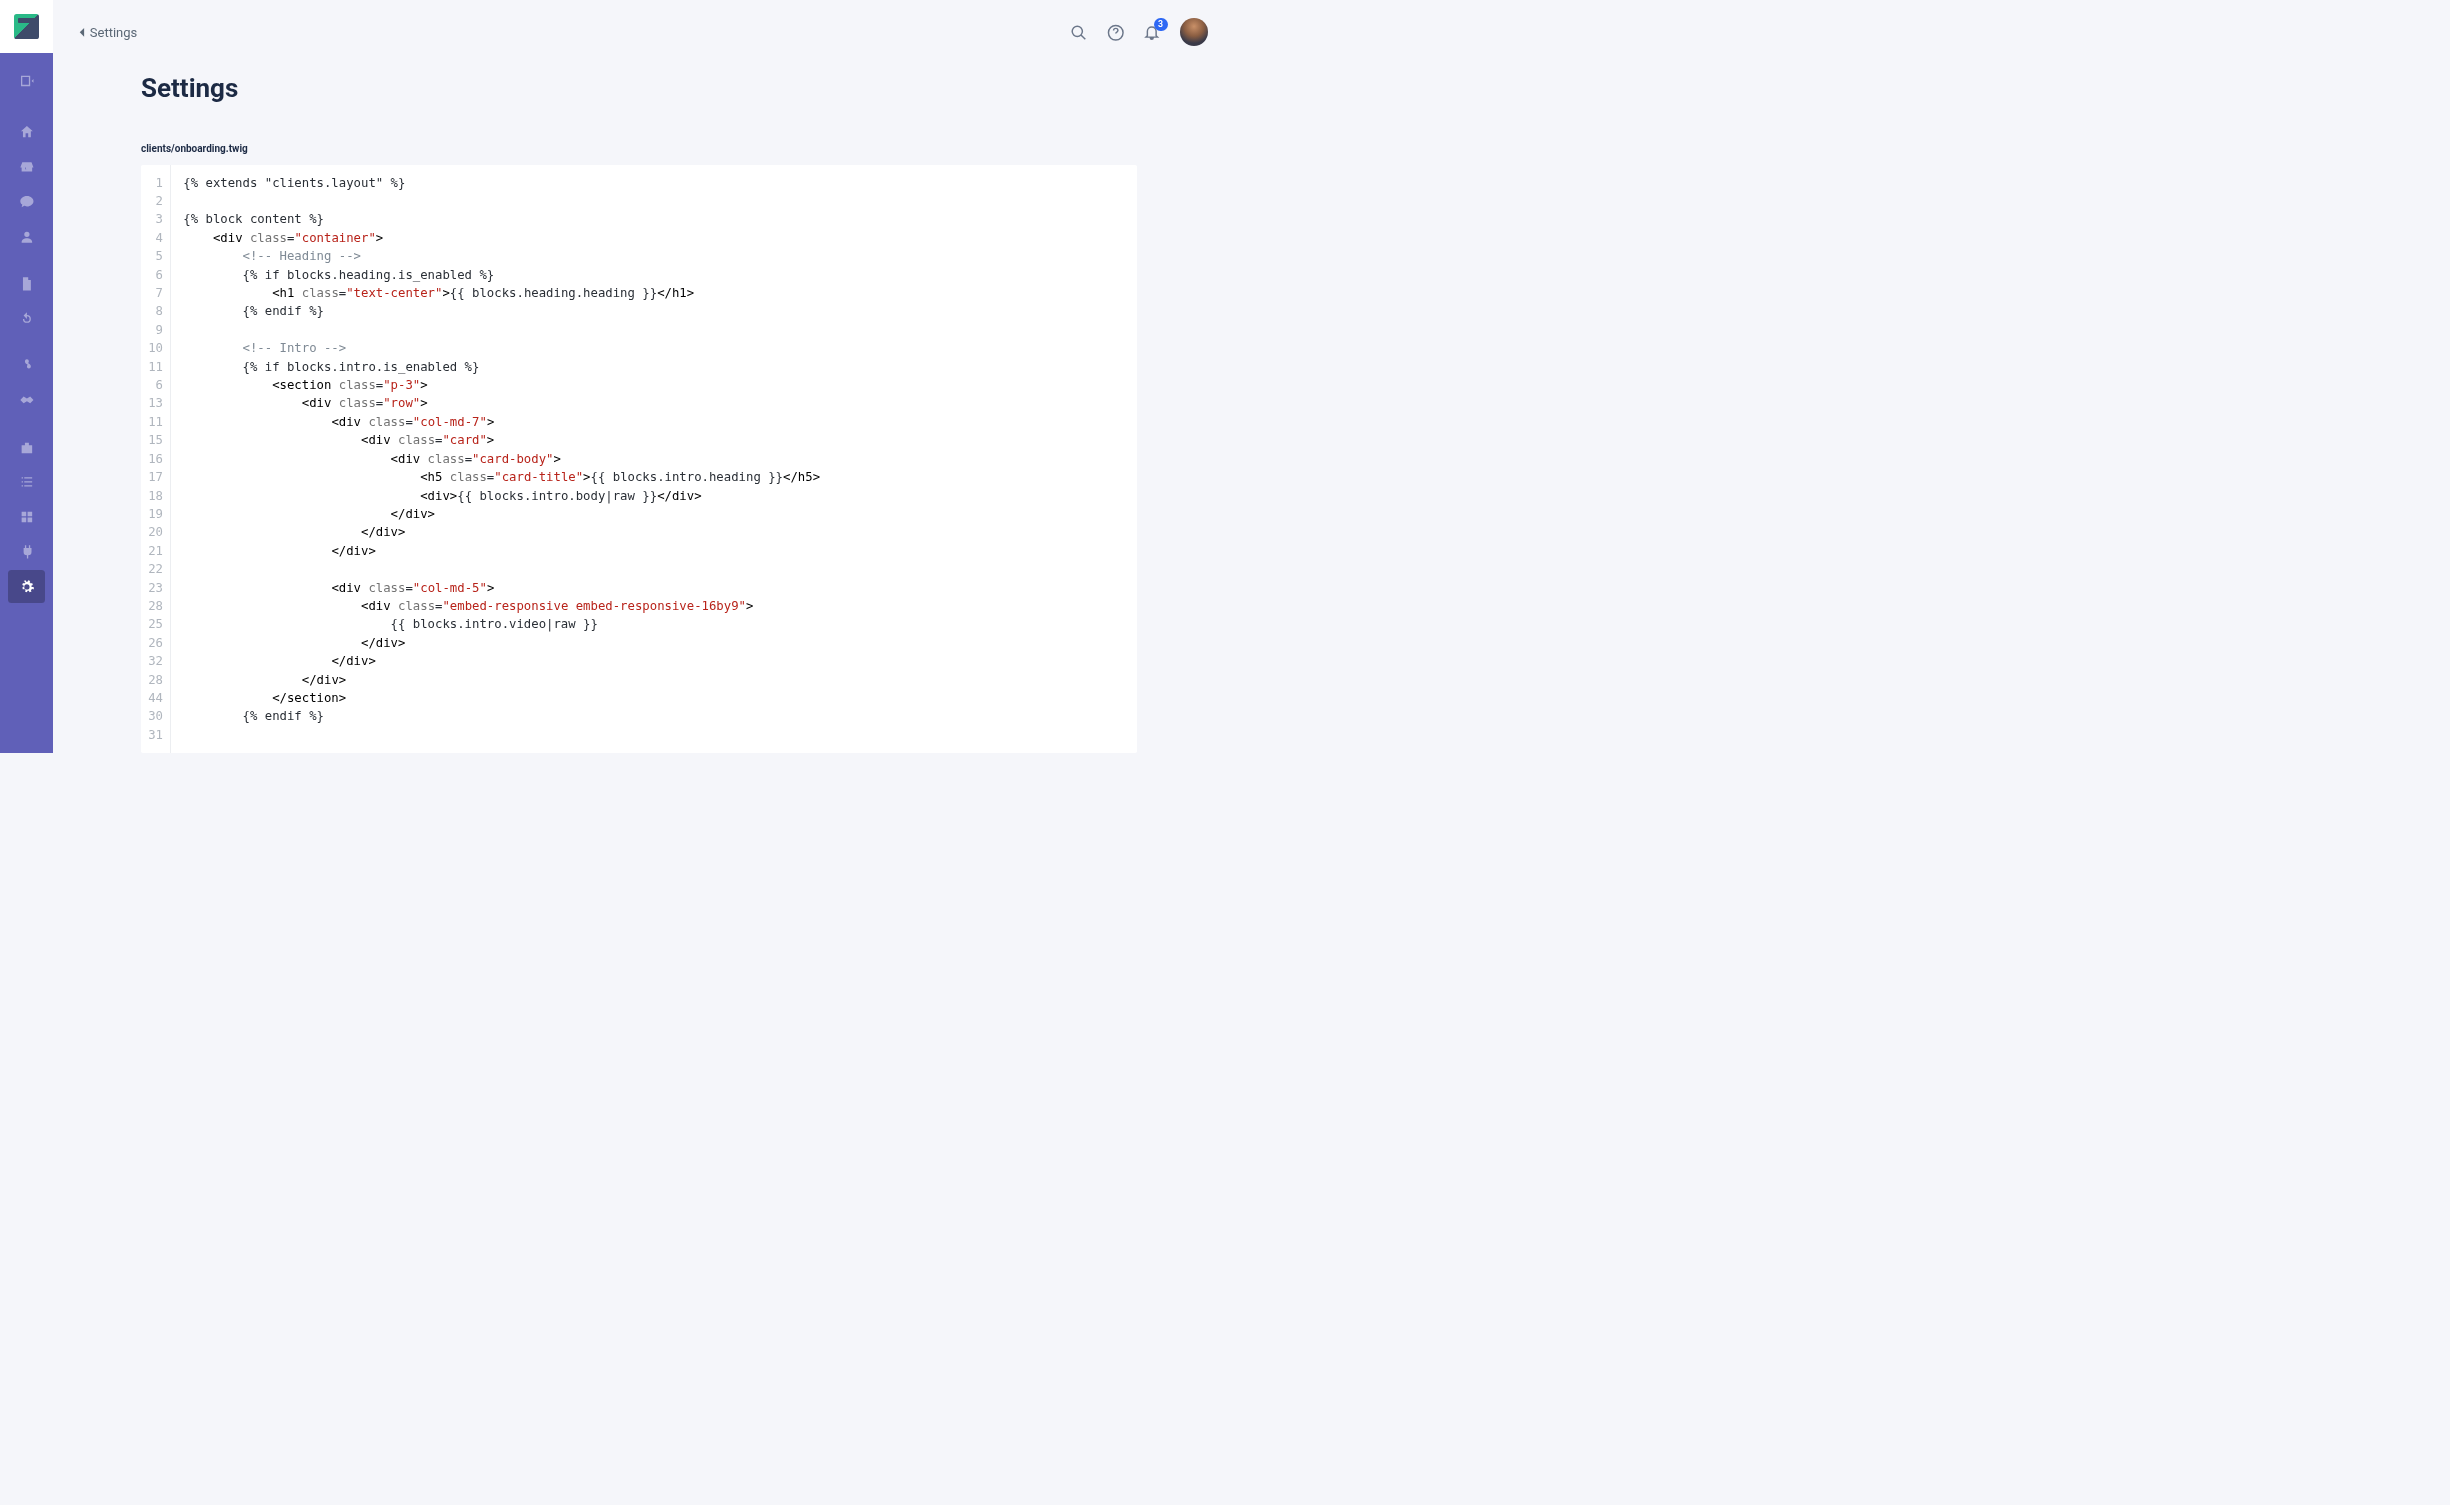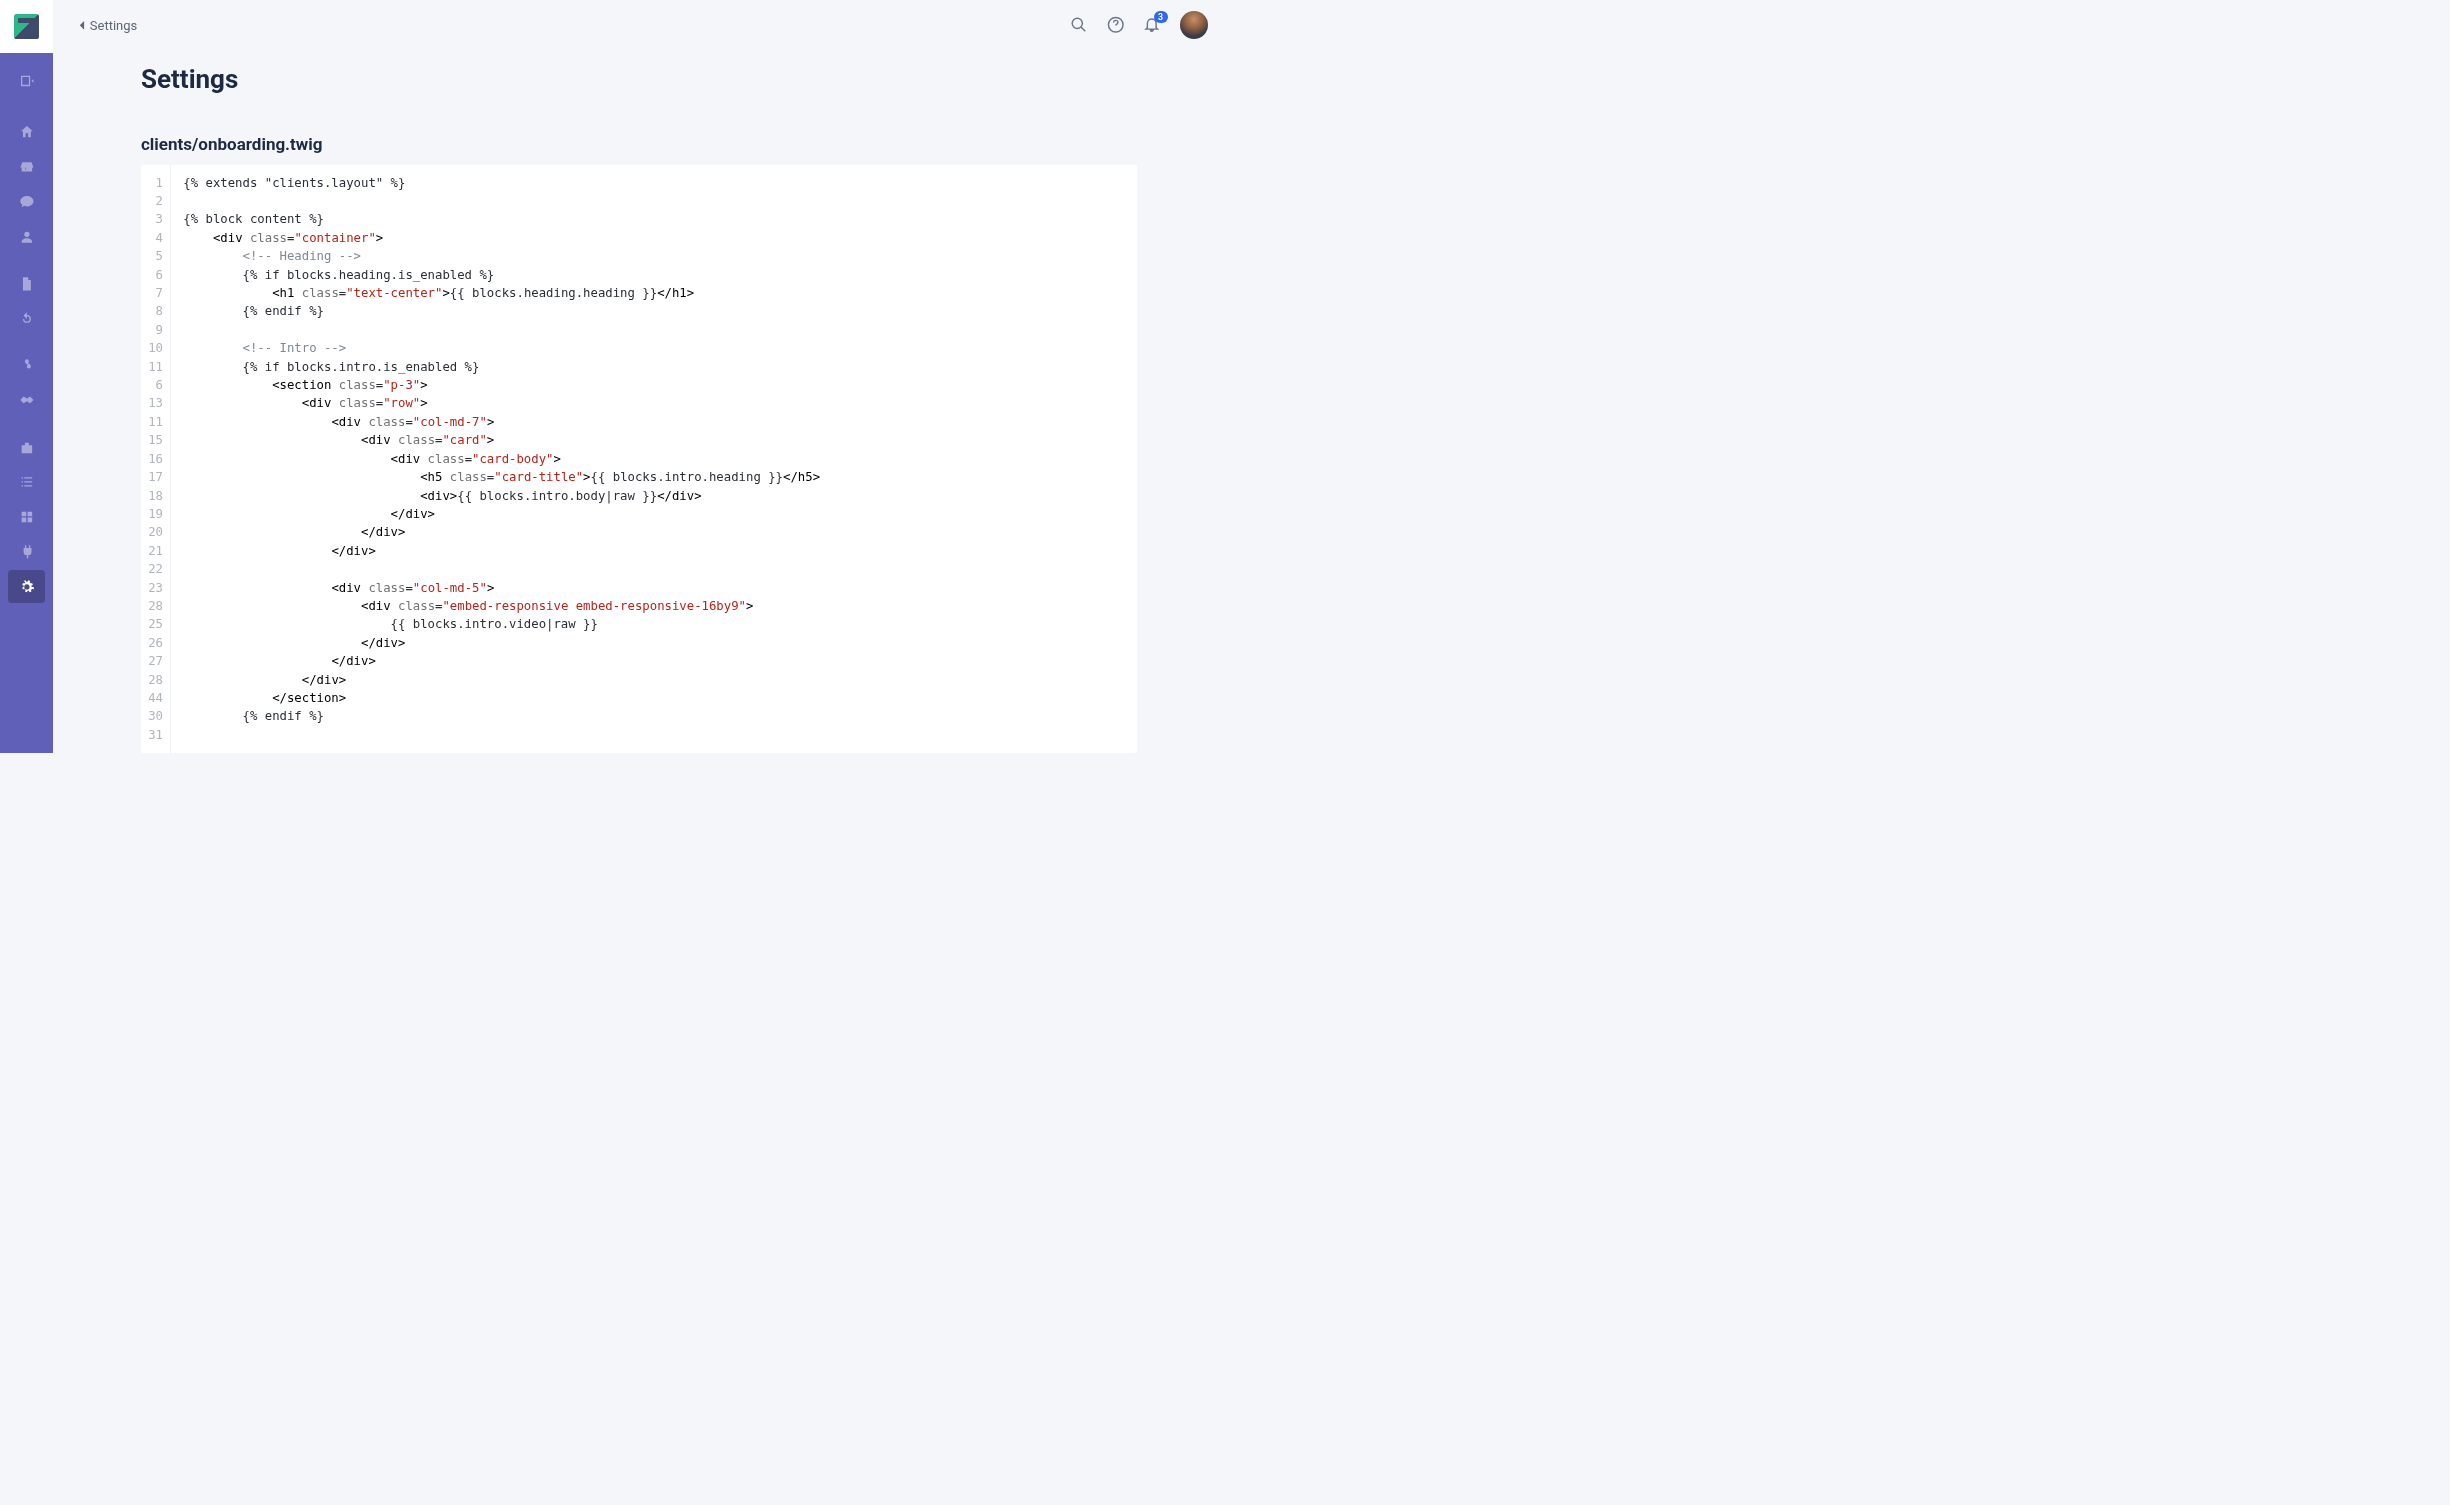--- a/index.html
+++ b/index.html
@@ -119,21 +119,21 @@
 .content {
   padding: 14px 88px 0 88px;
 }
 .page-title {
   font-size: 26px;
   font-weight: 700;
   color: #1c2a44;
   margin-bottom: 40px;
 }
 .file-label {
-  font-size: 17px;
+  font-size: 10px;
   font-weight: 700;
   color: #1c2a44;
   margin-bottom: 10.5px;
 }
 .editor {
   background: #fff;
   border-radius: 1.8px;
   display: flex;
   font-family: "Menlo", "Consolas", monospace;
   font-size: 12.3px;
@@ -296,21 +296,21 @@
             <div>17</div>
             <div>18</div>
             <div>19</div>
             <div>20</div>
             <div>21</div>
             <div>22</div>
             <div>23</div>
             <div>28</div>
             <div>25</div>
             <div>26</div>
-            <div>27</div>
+            <div>32</div>
             <div>28</div>
             <div>44</div>
             <div>30</div>
             <div>31</div>
           </div>
         <div class="code" id="code">{% extends "clients.layout" %}
 
 {% block content %}
     <span class="c-tag">&lt;div</span><span class="c-attr"> class</span>=<span class="c-str">"container"</span><span class="c-tag">&gt;</span>
         <span class="c-cmt">&lt;!-- Heading --&gt;</span>

